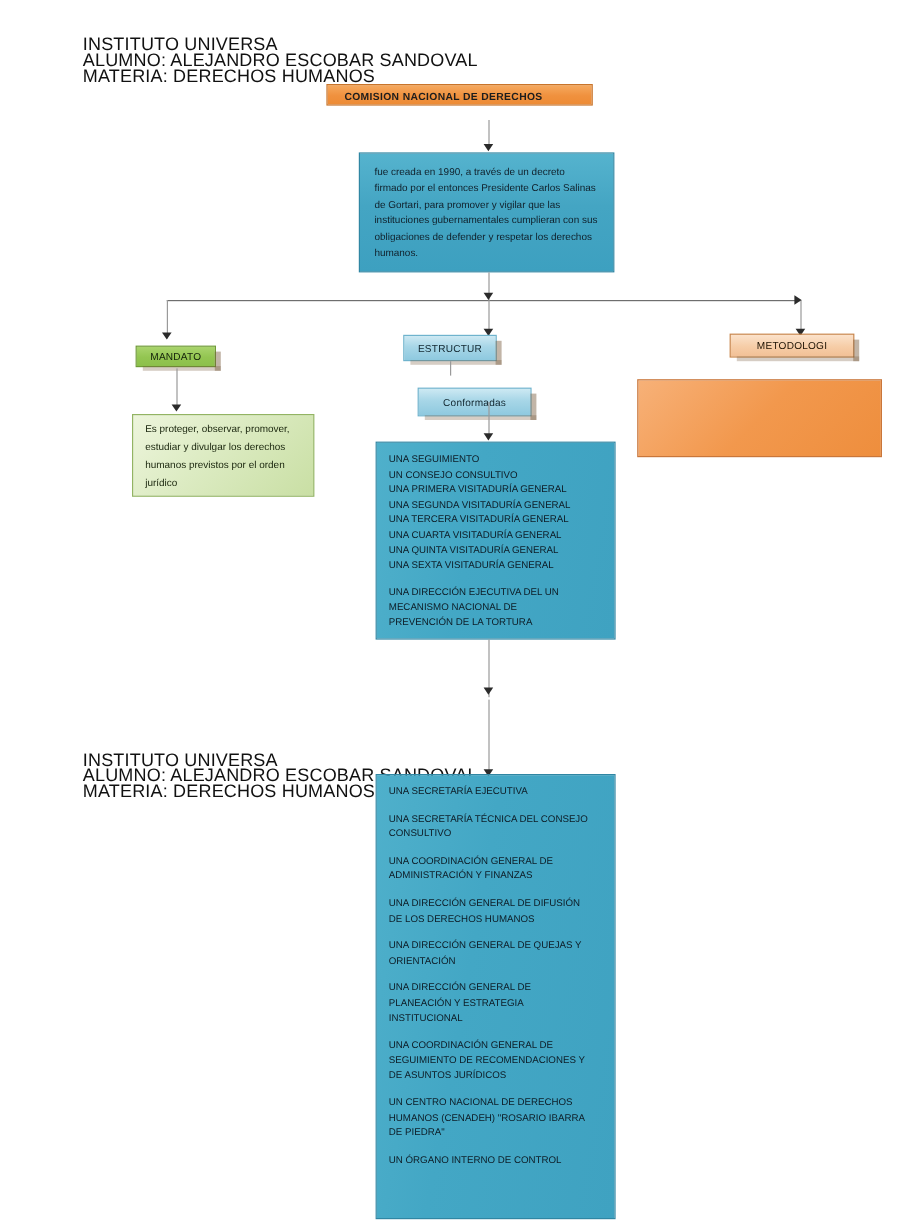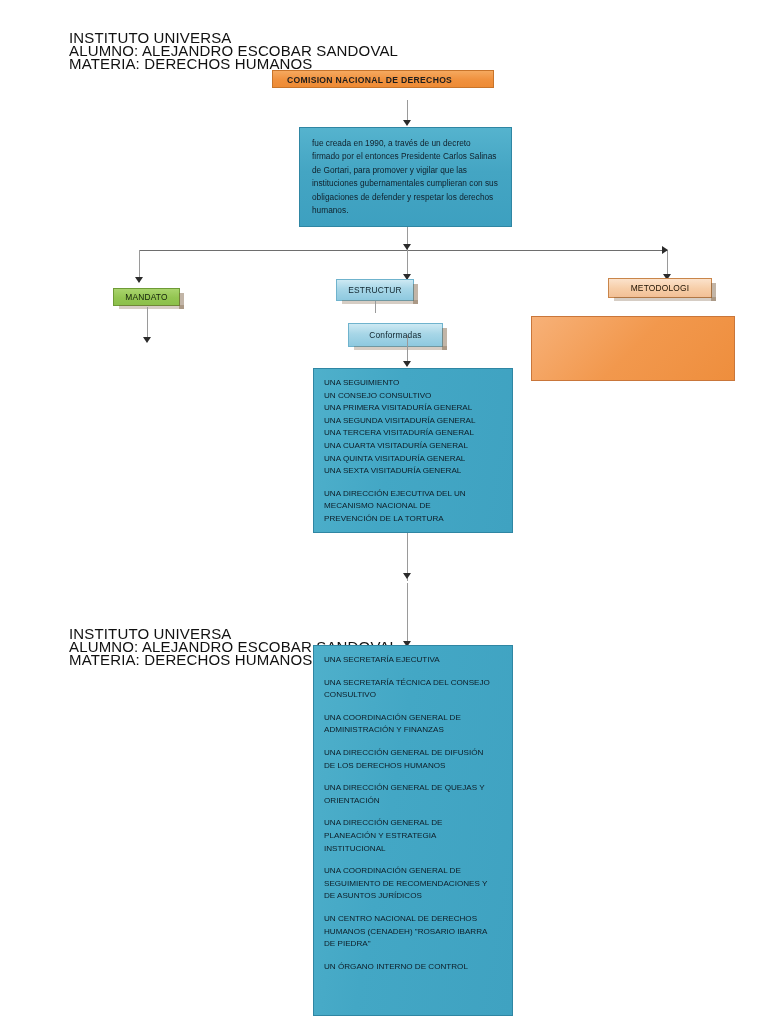--- a/index.html
+++ b/index.html
@@ -215,20 +215,25 @@
   <div class="arrow-d" style="left:663px; top:274px;"></div>
 
   <div class="node box-green-lbl" style="left:113px; top:288px; width:67px; height:18px;">
     <div class="shadow"></div>
     <div class="shadow-b"></div>
     <div>MANDATO</div>
   </div>
   <div class="conn v" style="left:147px; top:307px; height:33px;"></div>
   <div class="arrow-d" style="left:143px; top:337px;"></div>
 
+  <div class="node box-green" style="left:110px; top:345px; width:152px; height:69px;">
+    <div class="shadow"></div>
+    <div class="shadow-b"></div>
+    <div>Es  proteger, observar, promover, estudiar y divulgar los derechos humanos previstos por el orden jurídico</div>
+  </div>
 
   <div class="node box-lblue" style="left:336px; top:279px; width:78px; height:22px;">
     <div class="shadow"></div>
     <div class="shadow-b"></div>
     <div>ESTRUCTUR</div>
   </div>
   <div class="conn v" style="left:375px; top:301px; height:12px;"></div>
 
   <div class="node box-lblue" style="left:348px; top:311px; width:95px; height:24px;margin-top:12px;">
     <div class="shadow"></div>

